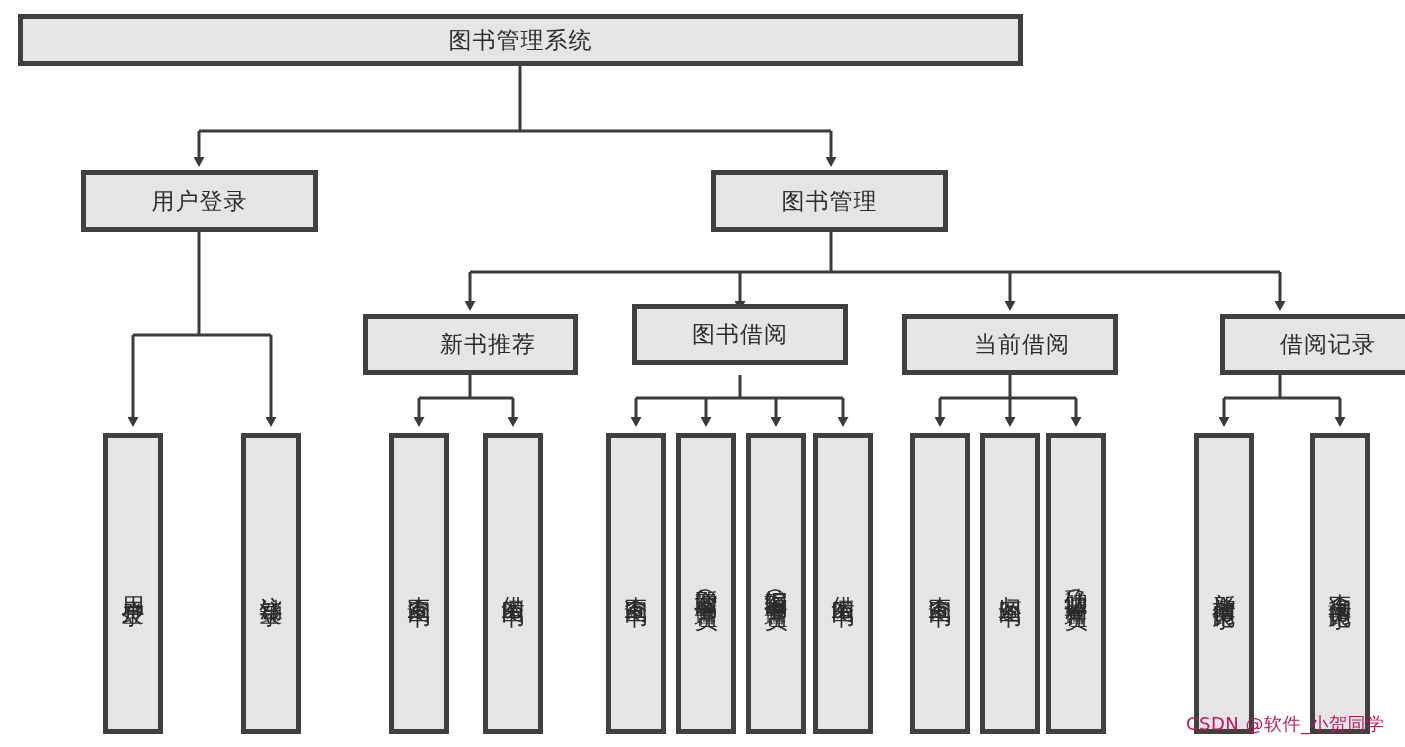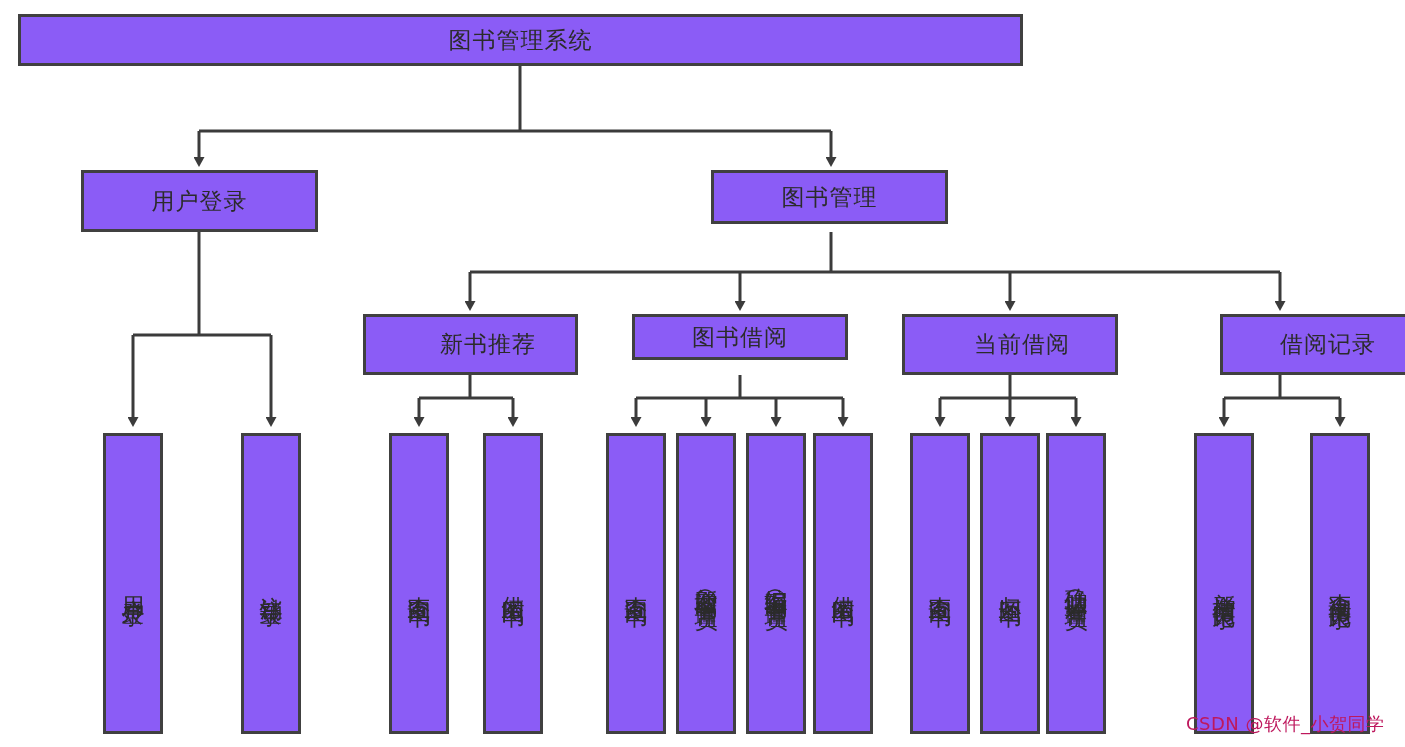--- a/index.html
+++ b/index.html
@@ -22,22 +22,22 @@
   svg#tree-svg {
     position: absolute;
     left: 0;
     top: 0;
     width: 1405px;
     height: 747px;
   }
   .node-box {
     position: absolute;
     box-sizing: border-box;
-    border: 3px solid #404040;
-    background: #8b5cf6;
+    border: 5px solid #404040;
+    background: #e5e5e5;
     display: flex;
     align-items: center;
     justify-content: center;
     color: #2b2b2b;
   }
   .node-h {
     font-size: 23px;
     letter-spacing: 1px;
     white-space: nowrap;
   }
@@ -114,24 +114,24 @@
       <path d="M1280,375 L1280,398"></path>
       <path d="M1224,398 L1340,398"></path>
       <path d="M1224,398 L1224,418" marker-end="url(#arrow)"></path>
       <path d="M1340,398 L1340,418" marker-end="url(#arrow)"></path>
     </g>
   </svg>
 
   <div class="node-box node-h" style="left:18px; top:14px; width:1005px; height:52px;">图书管理系统</div>
 
   <div class="node-box node-h" style="left:81px; top:170px; width:237px; height:62px;">用户登录</div>
-  <div class="node-box node-h" style="left:711px; top:170px; width:237px; height:54px;">图书管理</div>
+  <div class="node-box node-h" style="left:711px; top:170px; width:237px; height:62px;">图书管理</div>
 
   <div class="node-box node-h" style="left:363px; top:314px; width:215px; height:61px;padding-left:35px;">新书推荐</div>
-  <div class="node-box node-h" style="left:632px; top:314px; width:216px; height:46px;">图书借阅</div>
+  <div class="node-box node-h" style="left:632px; top:304px; width:216px; height:61px;">图书借阅</div>
   <div class="node-box node-h" style="left:902px; top:314px; width:216px; height:61px;padding-left:24px;">当前借阅</div>
   <div class="node-box node-h" style="left:1172px; top:314px; width:216px; height:61px;margin-left:48px;">借阅记录</div>
 
   <div class="node-box node-v" style="left:103px; top:433px; width:60px; height:301px;">用户登录</div>
   <div class="node-box node-v" style="left:241px; top:433px; width:60px; height:301px;">注销登录</div>
 
   <div class="node-box node-v" style="left:389px; top:433px; width:60px; height:301px;">查询图书</div>
   <div class="node-box node-v" style="left:483px; top:433px; width:60px; height:301px;">借阅图书</div>
 
   <div class="node-box node-v" style="left:606px; top:433px; width:60px; height:301px;">查询图书</div>

